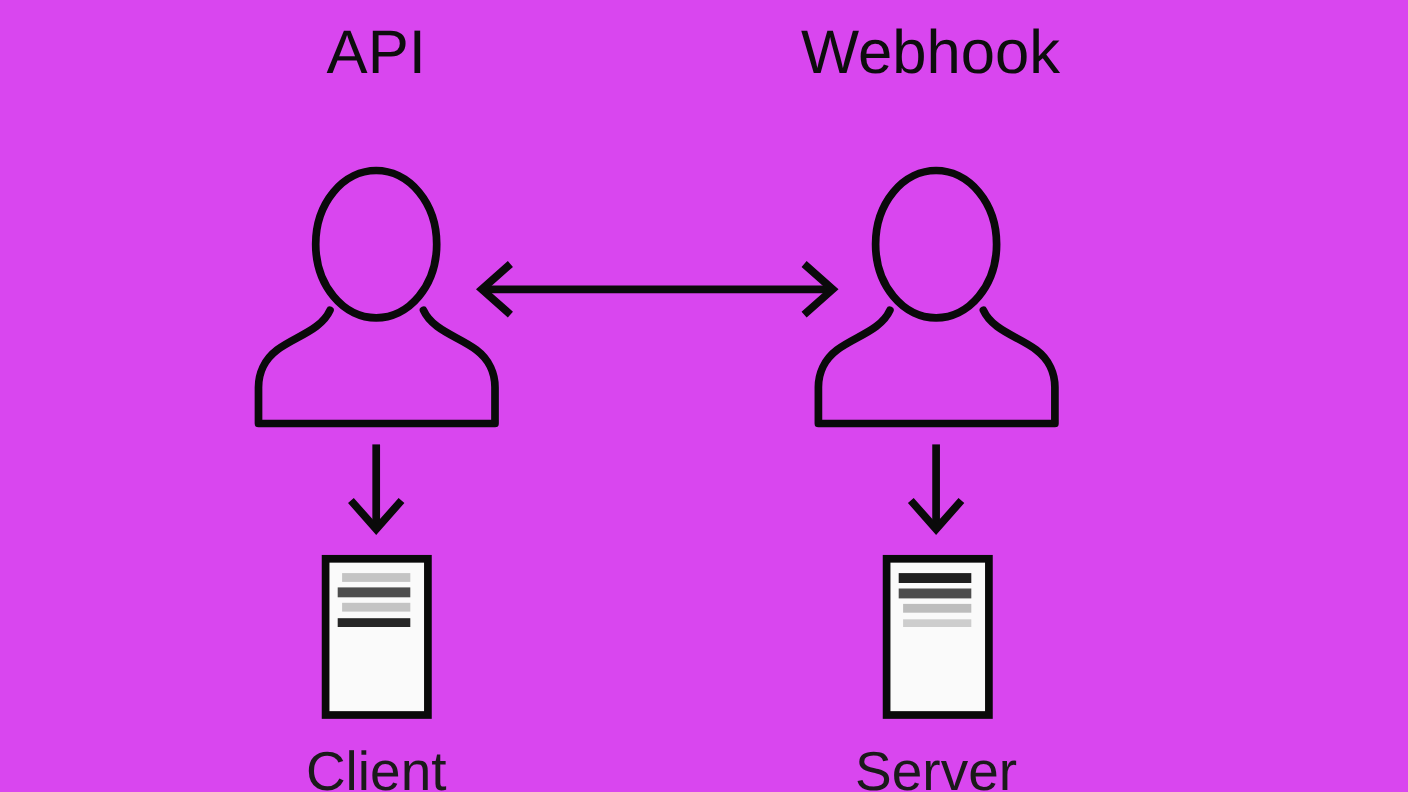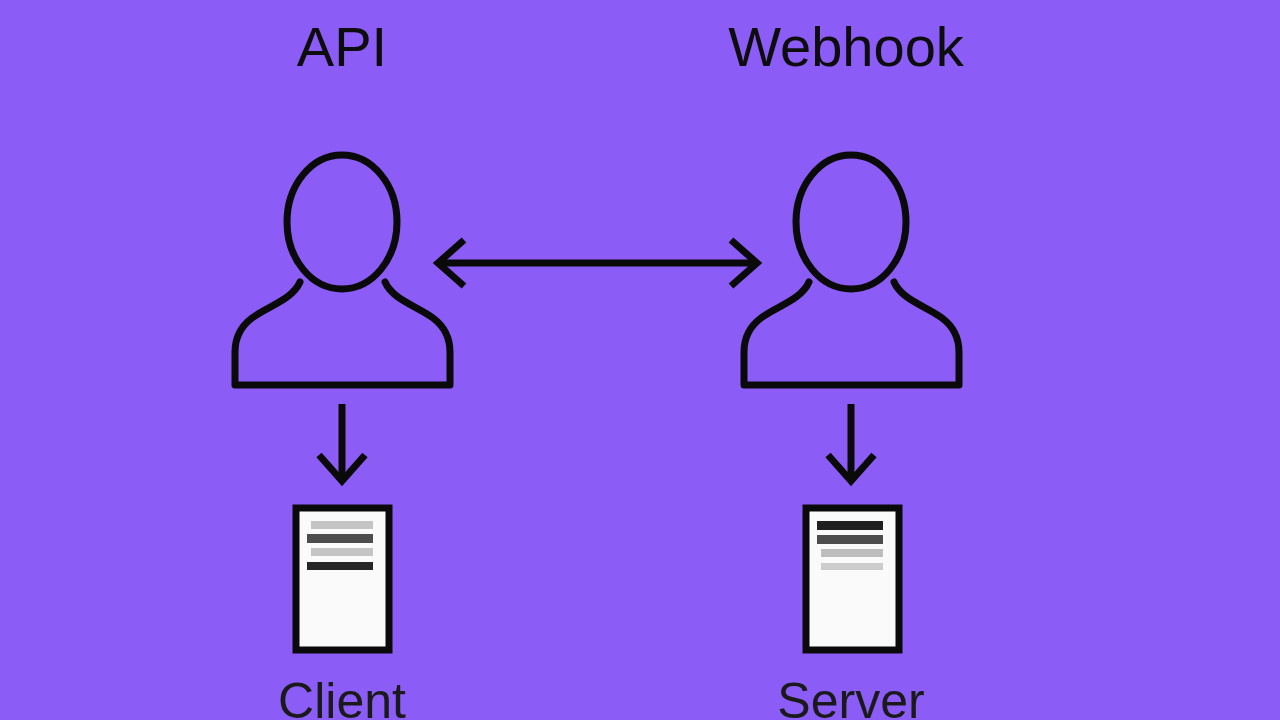--- a/index.html
+++ b/index.html
@@ -63,21 +63,21 @@
     stroke: #0a0a0a;
     stroke-width: 7;
   }
   .doc-bar {
     stroke: none;
   }
 </style>
 </head>
 <body style="background: rgb(224, 224, 224);">
 
-<div id="diagram-canvas" style="background: #8b5cf6;">
+<div id="diagram-canvas" style="background: #d946ef;">
   <svg id="diagram-svg" viewBox="0 0 1280 720" xmlns="http://www.w3.org/2000/svg">
 
     <g>
 
       <text class="title-text" x="342" y="66">API</text>
 
       <g>
 
         <ellipse class="person-stroke" cx="342" cy="222" rx="55" ry="67" stroke="#0a0a0a"></ellipse>
 

